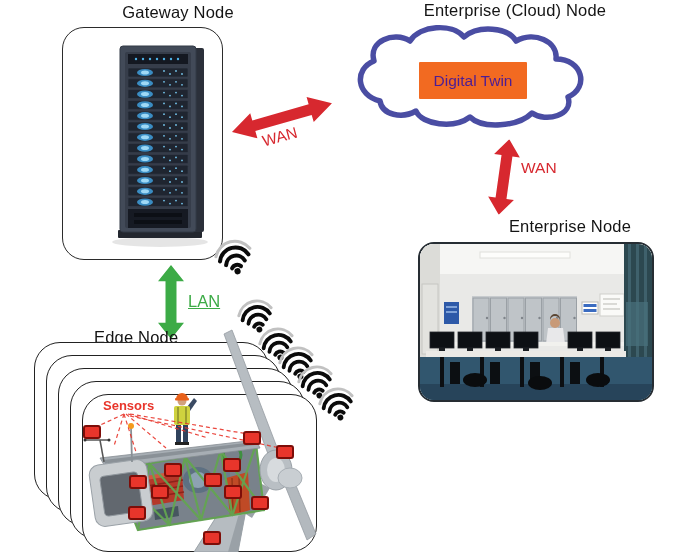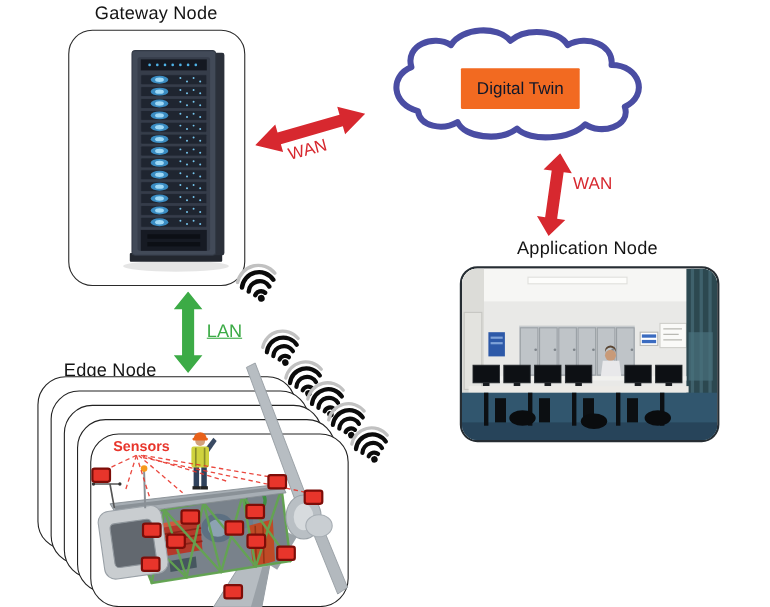--- a/index.html
+++ b/index.html
@@ -3,34 +3,34 @@
 <meta charset="utf-8">
 <style>
   html,body{margin:0;padding:0;background:#fff;}
   .canvas{
     position:relative;width:700px;height:552px;background:#fff;overflow:hidden;
     font-family:"Liberation Sans", sans-serif;color:var(--ink,#141414);
   }
   .abs{position:absolute;}
   .node-label{
     position:absolute;font-size:16.5px;font-weight:500;letter-spacing:.2px;
-    color:var(--ink,#141414);text-align:center;white-space:nowrap;
+    color:var(--ink,#141414);text-align:center;white-space:nowrap;margin-left:36px;
   }
   .link-label{position:absolute;font-size:15.5px;font-weight:500;white-space:nowrap;}
   .red-text{color:var(--red,#d7282f);}
   .green-text{color:var(--green,#3cab46);}
 
   .gateway-box{
     position:absolute;left:62px;top:27px;width:159px;height:231px;
     border:1.6px solid #2b2b2b;border-radius:22px;background:#fff;
   }
   .cloud-svg{position:absolute;left:350px;top:22px;width:258px;height:116px;}
   .digital-twin{
     position:absolute;left:419px;top:62px;width:108px;height:37px;
-    background:var(--orange,#f26a21);color:#0f172a;font-size:15.5px;font-weight:500;
+    background:var(--orange,#f26a21);color:#4c1d95;font-size:15.5px;font-weight:500;
     display:flex;align-items:center;justify-content:center;border-radius:1px;
   }
   .photo-frame{
     position:absolute;left:418px;top:242px;width:232px;height:156px;
     border-radius:16px;overflow:hidden;border:2px solid #262d33;background:#e9e9e7;
   }
   .dbl-arrow{position:absolute;}
   .edge-card{
     position:absolute;width:233px;height:156px;background:#fff;
     border:1.4px solid #222;border-radius:26px;
@@ -209,38 +209,39 @@
             <circle cx="72" cy="3" r="0.9"></circle>
             <circle cx="78" cy="6" r="0.9"></circle>
           </g>
         </g>
     </g>
     <rect x="24" y="169" width="60" height="19" fill="#161a23"></rect>
     <rect x="30" y="173" width="48" height="4" fill="#0c0f15"></rect>
     <rect x="30" y="180" width="48" height="4" fill="#0c0f15"></rect>
   </svg>
 
+  <div class="node-label" style="left:350px;top:1px;width:258px;">Enterprise (Cloud) Node</div>
 
   <svg class="cloud-svg" viewBox="0 0 258 114">
     <path d="M 30,78 C 6,72 4,46 24,38 C 18,18 44,8 60,18 C 70,2 102,0 114,14 C 128,2 158,4 166,18 C 184,8 208,18 206,36 C 232,36 240,64 218,74 C 224,92 196,100 182,90 C 168,104 132,106 120,94 C 104,106 72,102 66,88 C 52,96 32,92 30,78 Z" fill="#ffffff" stroke="var(--cloud_blue,#4a4da3)" stroke-width="5.5" stroke-linejoin="round"></path>
   </svg>
 
   <div class="digital-twin">Digital Twin</div>
 
   <svg class="dbl-arrow" style="left:232px;top:117px;transform:rotate(-16deg);transform-origin:0 50%;" width="104" height="30" viewBox="0 0 110 30" preserveAspectRatio="none">
     <polygon points="0,15 24,2 24,9.5 86,9.5 86,2 110,15 86,28 86,20.5 24,20.5 24,28" style="fill:var(--red,#d7282f)"></polygon>
   </svg>
   <div class="link-label red-text" style="left:262px;top:128px;transform:rotate(-15deg);">WAN</div>
 
   <svg class="dbl-arrow" style="left:466px;top:162px;transform:rotate(98deg);" width="76" height="30" viewBox="0 0 110 30" preserveAspectRatio="none">
     <polygon points="0,15 24,2 24,9.5 86,9.5 86,2 110,15 86,28 86,20.5 24,20.5 24,28" style="fill:var(--red,#d7282f)"></polygon>
   </svg>
   <div class="link-label red-text" style="left:521px;top:159px;">WAN</div>
 
-  <div class="node-label" style="left:418px;top:217px;width:232px;">Application Node</div>
+  <div class="node-label" style="left:418px;top:217px;width:232px;">Enterprise Node</div>
 
   <div class="photo-frame">
     <svg width="232" height="156" viewBox="0 0 232 156">
       <rect width="232" height="156" fill="#e9e9e7"></rect>
       <rect width="232" height="30" fill="#f6f6f4"></rect>
       <rect x="60" y="8" width="90" height="6" fill="#fdfdfb" stroke="#e0e0dc"></rect>
       <rect x="0" y="0" width="20" height="120" fill="#dcdcd8"></rect>
       <rect x="2" y="40" width="16" height="70" fill="#e3e3df" stroke="#c6c6c2"></rect>
       <rect x="24" y="58" width="15" height="22" fill="#2d59a8"></rect>
       <rect x="26" y="62" width="11" height="2" fill="#7fa2d8"></rect>

